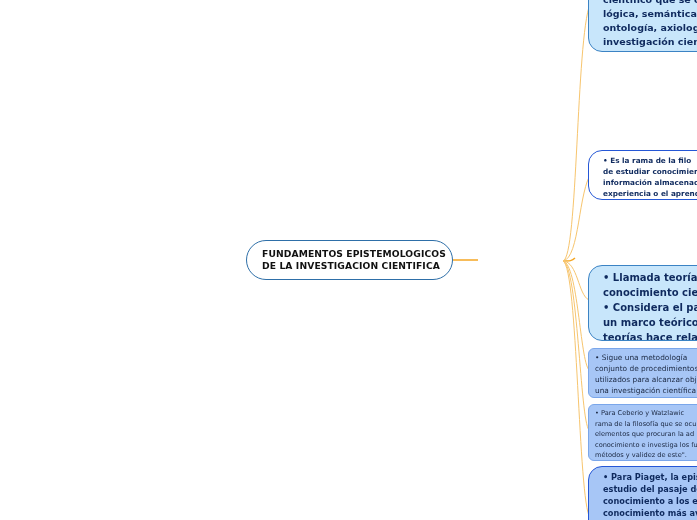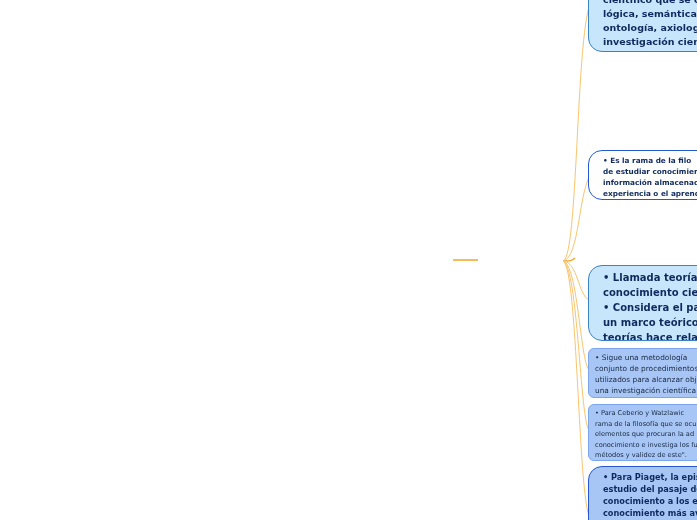--- a/index.html
+++ b/index.html
@@ -57,20 +57,24 @@
     <path d="M563 261 C570 261 572 261 575 258" stroke="#f5a623" stroke-width="1.5" fill="none"></path>
 
     <path d="M563 261 C578 258 576 40 590 4" stroke="#f7c56e" stroke-width="1" fill="none"></path>
     <path d="M563 261 C580 258 578 190 592 172" stroke="#f7c56e" stroke-width="1" fill="none"></path>
     <path d="M563 261 C578 262 578 295 589 300" stroke="#f7c56e" stroke-width="1" fill="none"></path>
     <path d="M563 261 C578 264 580 360 589 370" stroke="#f7c56e" stroke-width="1" fill="none"></path>
     <path d="M563 261 C578 266 580 420 589 430" stroke="#f7c56e" stroke-width="1" fill="none"></path>
     <path d="M563 261 C578 268 578 500 590 518" stroke="#f7c56e" stroke-width="1" fill="none"></path>
   </svg>
 
+  <div class="node root">
+    <span>FUNDAMENTOS EPISTEMOLOGICOS
+DE LA INVESTIGACION CIENTIFICA</span>
+  </div>
 
 
   <div class="node sub s1">
     <p>científico que se oc
 lógica, semántica,
 ontología, axiologi
 investigación cient</p>
   </div>
 
   <div class="node sub s2">

